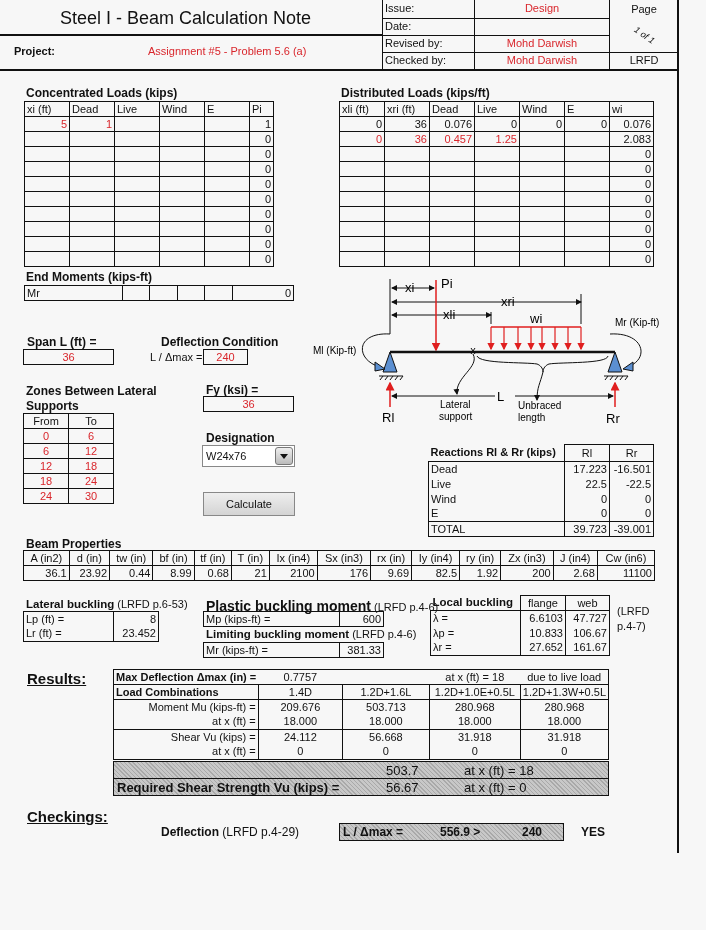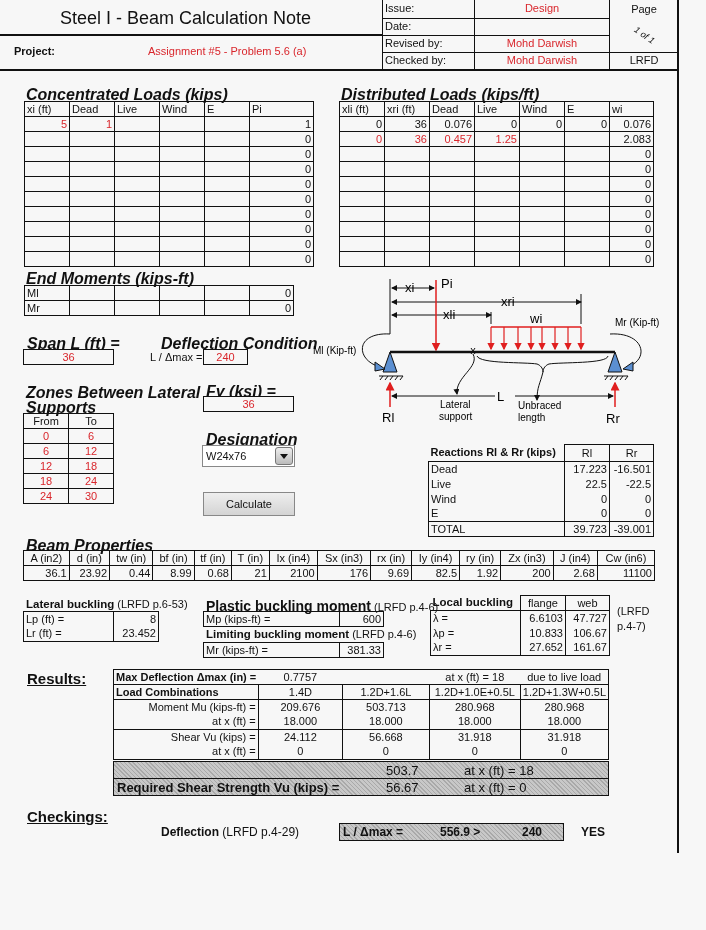--- a/index.html
+++ b/index.html
@@ -4,21 +4,21 @@
 <style>
   * { box-sizing: border-box; margin: 0; padding: 0; }
   body { width: 706px; height: 930px; background: #f7f7f7; font-family: "Liberation Sans", sans-serif; font-size: 11px; color: #111; position: relative; overflow: hidden; }
   .abs { position: absolute; }
   .red { color: #d9262c; }
   .b { font-weight: bold; }
   table { border-collapse: collapse; position: absolute; font-family: "Liberation Sans", sans-serif; font-size: 11px; }
   td { border: 1px solid #111; height: 15px; padding: 0 2px; white-space: nowrap; line-height: 13px; }
   .num { text-align: right; }
   .ctr { text-align: center; }
-  .section-title { position: absolute; font-weight: bold; font-size: 16px; font-style: italic; }
+  .section-title { position: absolute; font-weight: bold; font-size: 12px; }
   .hdr-line { position: absolute; background: #111; }
   .input-box { position: absolute; border: 1px solid #111; text-align: center; color: #d9262c; font-size: 11px; height: 16px; line-height: 14px; background: #f7f7f7; }
   .hatch { background-color: #c8c8c8; background-image: repeating-linear-gradient(45deg, #a9a9a9 0 1px, transparent 1px 3px); }
   .big { font-size: 13px; font-weight: bold; }
 </style>
 </head>
 <body>
 
 <div class="abs" style="left:60px;top:8px;font-size:18px;">Steel I - Beam Calculation Note</div>
 <div class="hdr-line" style="left:0;top:34px;width:382px;height:2px;"></div>
@@ -45,21 +45,21 @@
     <td>Checked by:</td>
     <td class="ctr red">Mohd Darwish</td>
     <td class="ctr">LRFD</td>
   </tr>
 </tbody>
   </table>
 <div class="hdr-line" style="left:0;top:69px;width:679px;height:2px;"></div>
 <div class="hdr-line" style="left:677px;top:0;width:2px;height:853px;"></div>
 
 <div class="section-title" style="left:26px;top:86px;">Concentrated Loads (kips)</div>
-<table style="left:24px;top:101px;width:290px;">
+<table style="left:24px;top:101px;width:250px;">
   <tbody>
       <tr>
     <td style="width:45px;">xi (ft)</td>
     <td style="width:45px;">Dead</td>
     <td style="width:45px;">Live</td>
     <td style="width:45px;">Wind</td>
     <td style="width:45px;">E</td>
     <td>Pi</td>
   </tr>
   <tr>
@@ -141,28 +141,20 @@
         <td class="num red"></td>
         <td class="num red"></td>
         <td class="num">0</td>
       </tr>
 </tbody>
   </table>
 
 <div class="section-title" style="left:26px;top:270px;">End Moments (kips-ft)</div>
 <table style="left:24px;top:285px;width:270px;">
   <tbody>
-      <tr>
-        <td style="width:45px;">Ml</td>
-        <td class="num red" style="width:45px;"></td>
-        <td class="num red" style="width:45px;"></td>
-        <td class="num red" style="width:45px;"></td>
-        <td class="num red" style="width:45px;"></td>
-        <td class="num">0</td>
-      </tr>
   <tr>
         <td>Mr</td>
         <td class="num red"></td>
         <td class="num red"></td>
         <td class="num red"></td>
         <td class="num red"></td>
         <td class="num">0</td>
       </tr>
 </tbody>
   </table>

